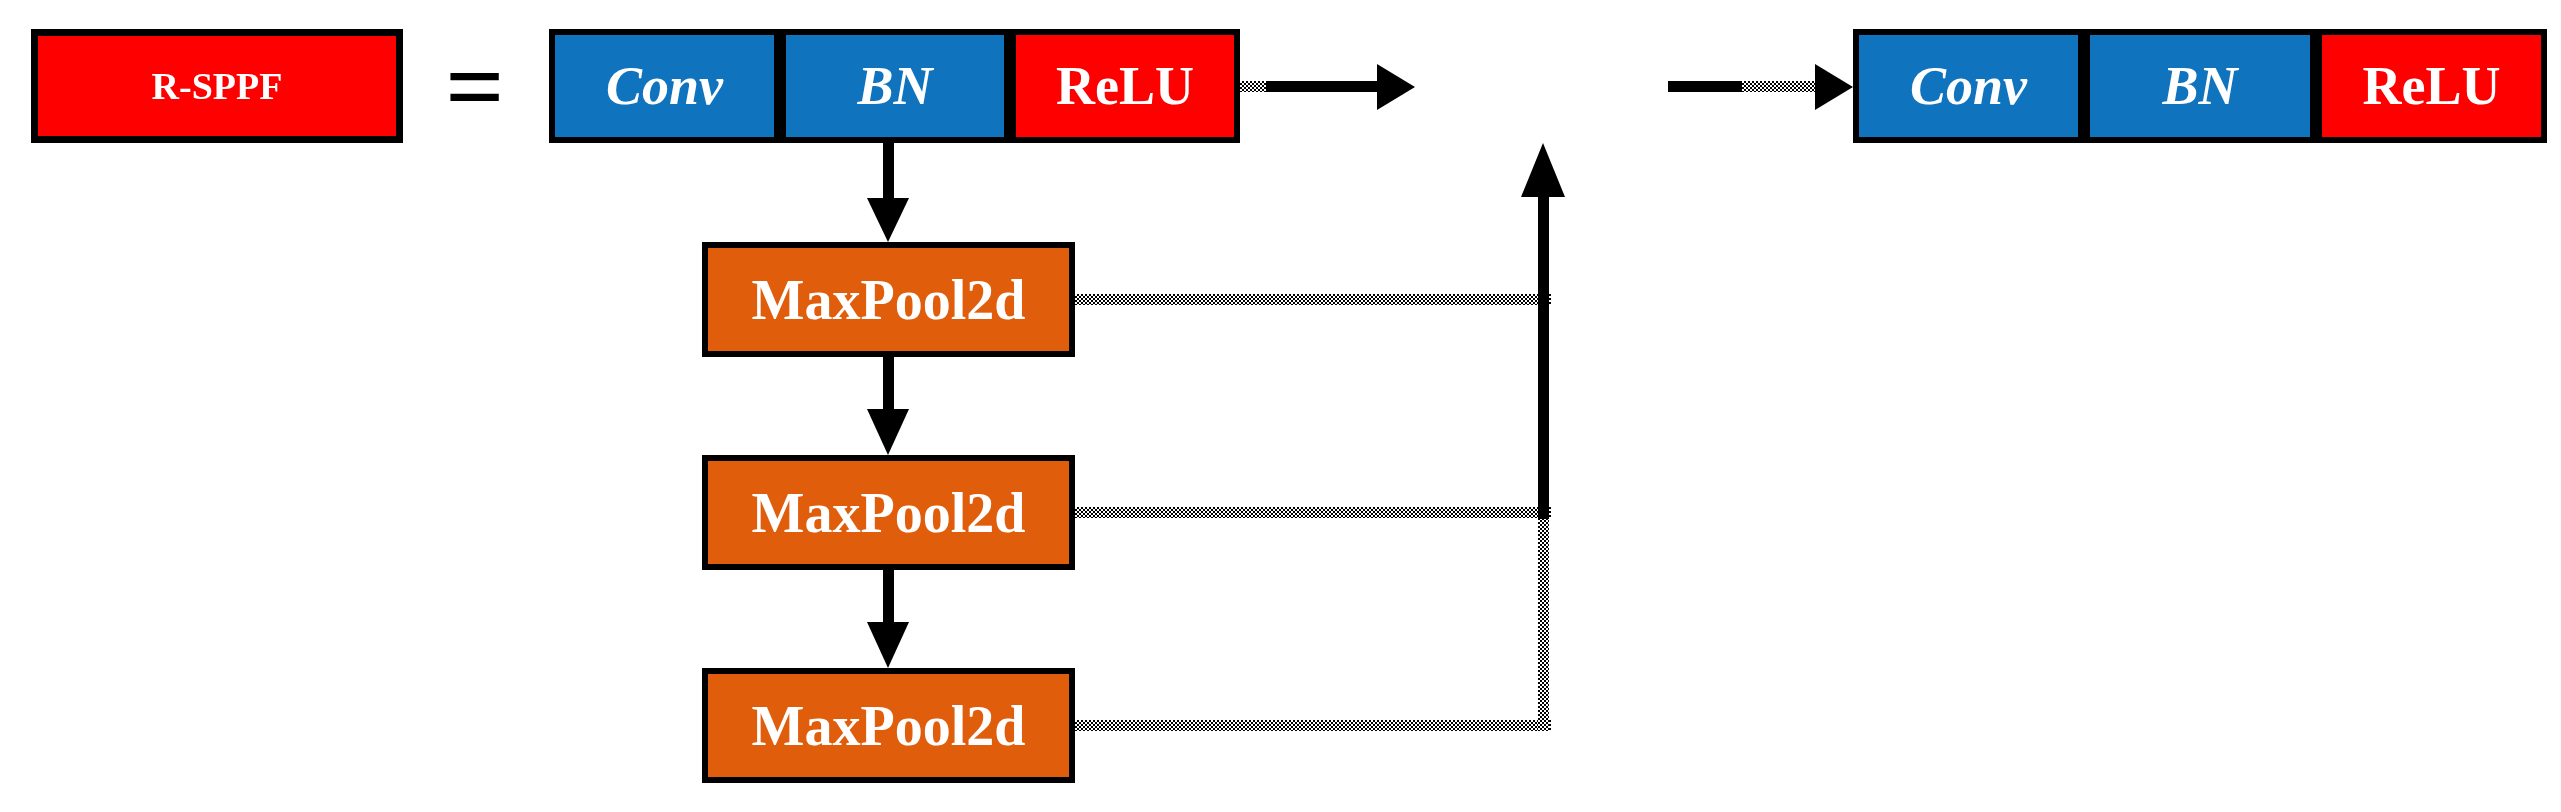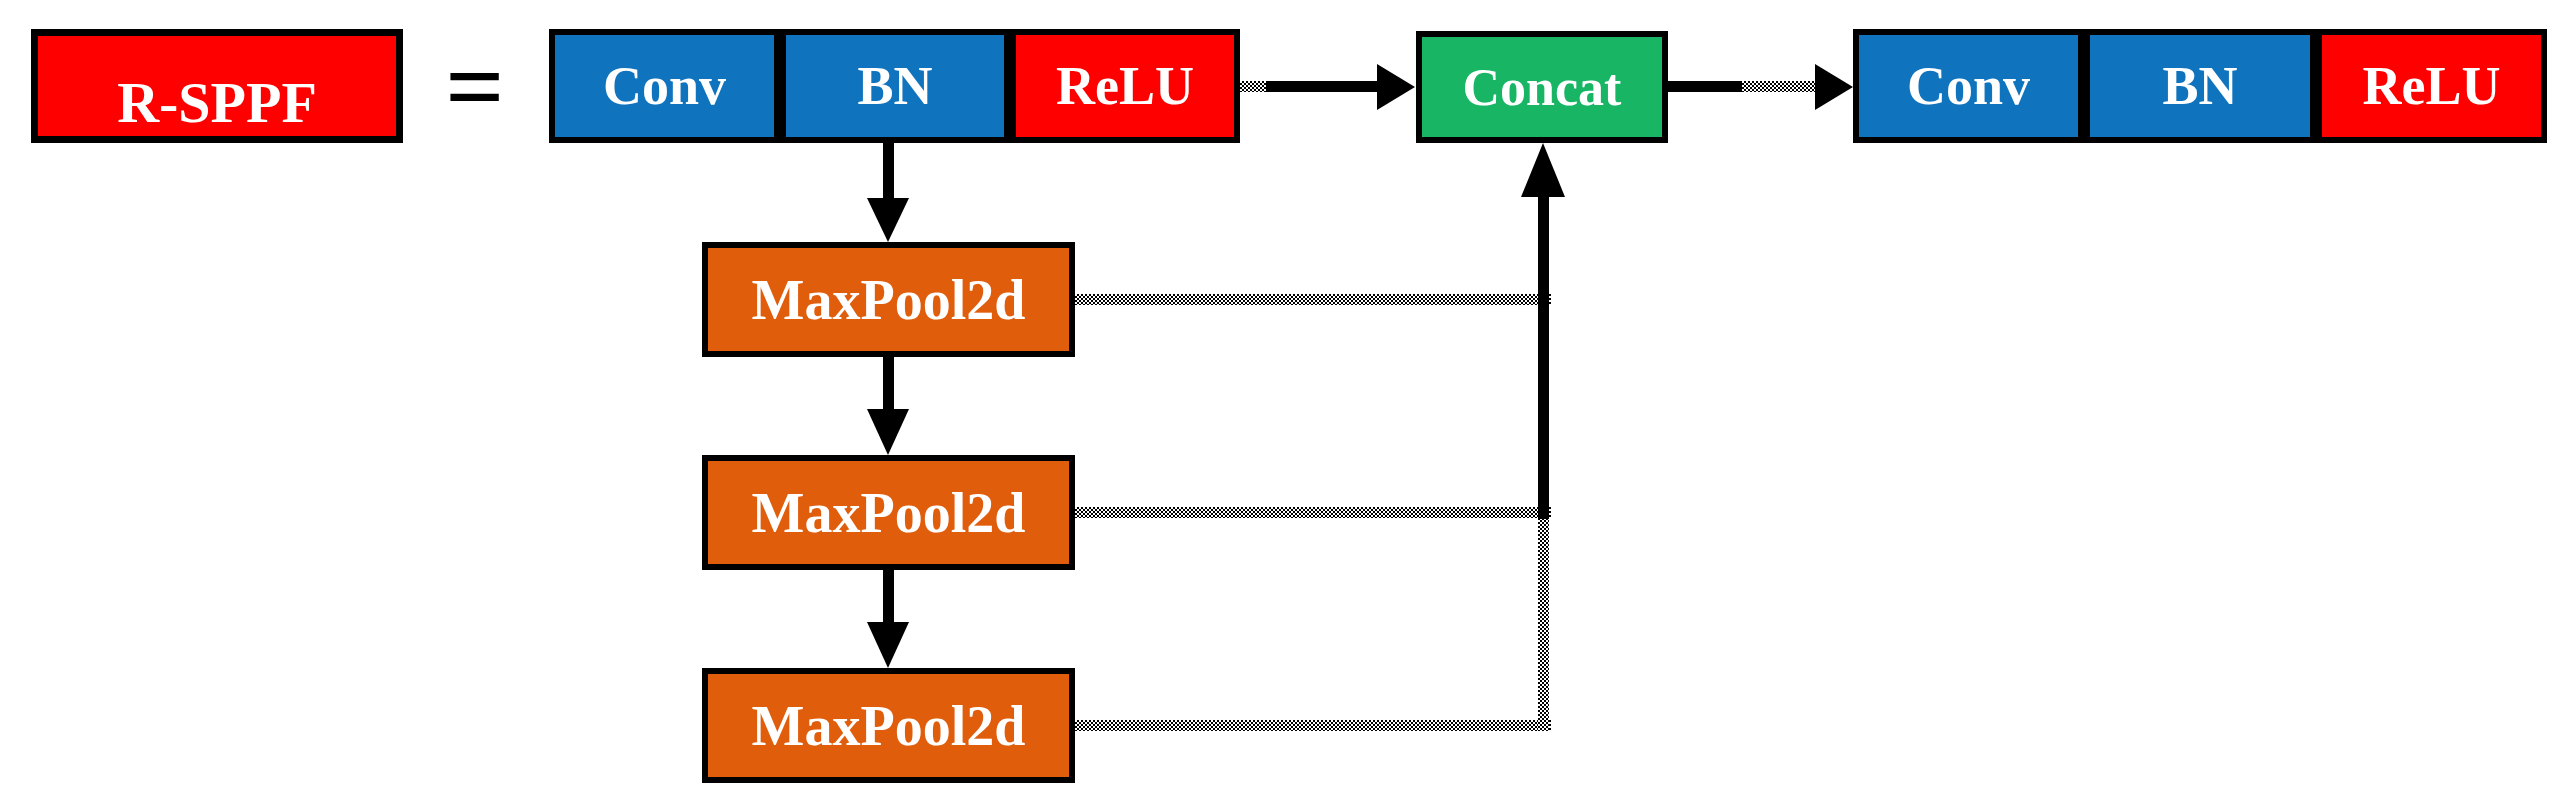--- a/index.html
+++ b/index.html
@@ -13,25 +13,25 @@
   .box{
     position:absolute;
     box-sizing:border-box;
     border:6px solid #000;
     display:flex;align-items:center;justify-content:center;
     color:#FFFFFF;font-weight:bold;
     text-align:center;
     white-space:nowrap;
   }
   .thickborder{border-width:7px;}
-  .blue{background:#0F73BE;}
+  .blue{background:#0F73BE;font-style:italic;}
   .red{background:#FE0000;}
   .green{background:#17B564;}
   .orange{background:#E05D0C;text-align:center;}
-  .fs-title{font-size:58px;align-items:flex-end;}
+  .fs-title{font-size:38px;}
   .fs-row{font-size:54px;}
   .fs-concat{font-size:52px;}
   .fs-mp{font-size:56px;}
   .equals{
     position:absolute;
     display:flex;align-items:center;justify-content:center;
     font-family:"Liberation Serif", serif;
     font-weight:bold;font-size:104px;color:#000;
   }
   .shaft{position:absolute;background:#000;}
@@ -65,23 +65,20 @@
   <div class="box red fs-row" style="left:1010px;top:29px;width:230px;height:114px;">
     <span>ReLU</span>
   </div>
 
   <div>
     <div class="shaft stipple" style="left:1240px;top:81px;width:30px;height:11px;"></div>
     <div class="shaft" style="left:1266px;top:81px;width:111px;height:11px;"></div>
     <div class="tri tri-right" style="left:1377px;top:64px;width:38px;height:46px;"></div>
   </div>
 
-  <div class="box green fs-concat" style="left:1416px;top:31px;width:252px;height:112px;">
-    <span>Concat</span>
-  </div>
 
   <div>
     <div class="shaft" style="left:1668px;top:81px;width:147px;height:11px;"></div>
     <div class="shaft stipple" style="left:1742px;top:81px;width:73px;height:11px;"></div>
     <div class="tri tri-right" style="left:1815px;top:64px;width:38px;height:46px;"></div>
   </div>
 
   <div class="box blue fs-row" style="left:1853px;top:29px;width:231px;height:114px;">
     <span>Conv</span>
   </div>

